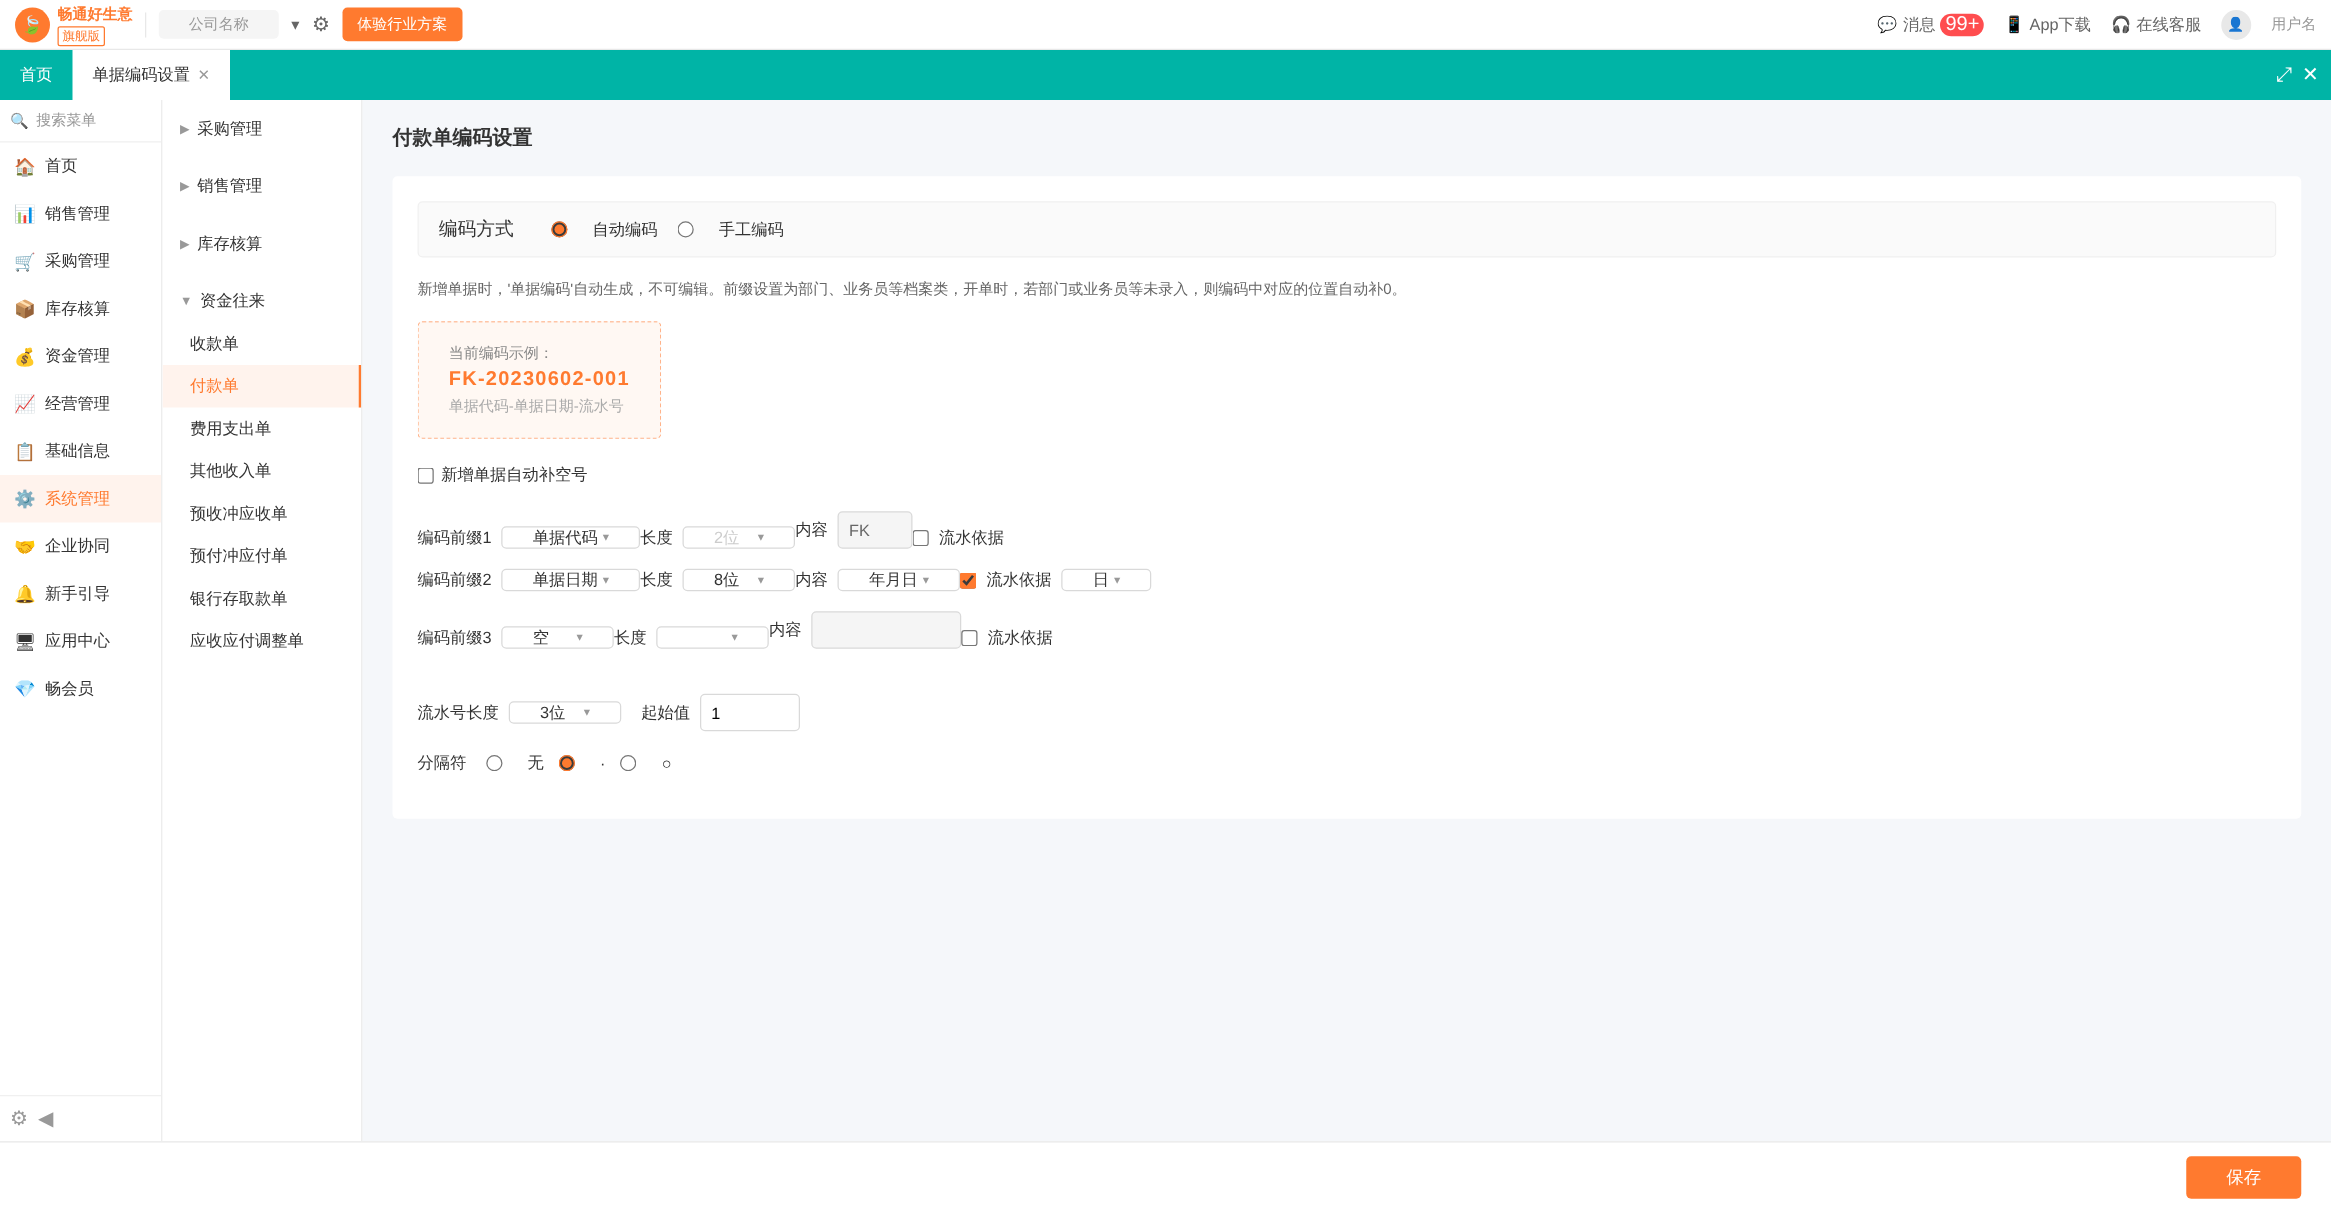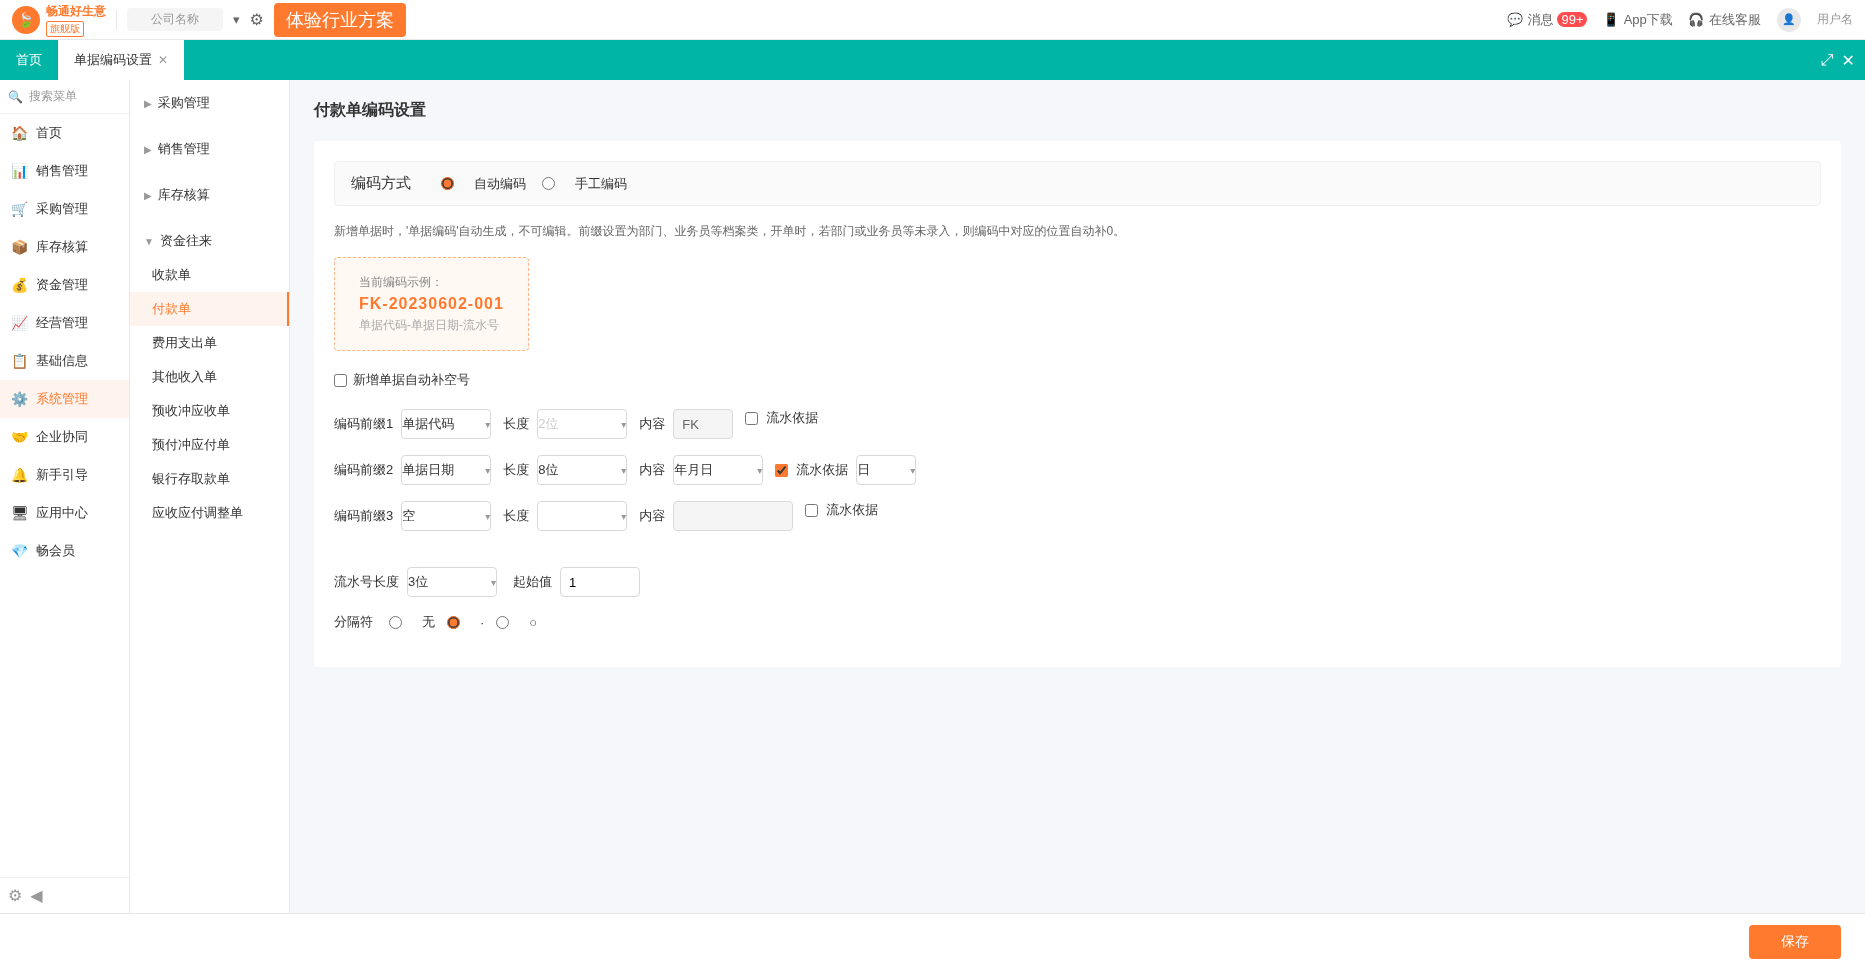--- a/index.html
+++ b/index.html
@@ -5,24 +5,24 @@
     * { box-sizing: border-box; margin: 0; padding: 0; }
     body { font-family: 'Microsoft YaHei', Arial, sans-serif; font-size: 13px; background: #f5f5f5; color: #333; height: 969px; overflow: hidden; display: flex; flex-direction: column; }
 
     
     .top-bar { height: 40px; background: #fff; border-bottom: 1px solid #e8e8e8; display: flex; align-items: center; padding: 0 12px; justify-content: space-between; flex-shrink: 0; }
     .top-bar-left { display: flex; align-items: center; gap: 10px; }
     .logo-area { display: flex; align-items: center; gap: 6px; }
     .logo-icon { width: 28px; height: 28px; background: #ff7a2f; border-radius: 50%; display: flex; align-items: center; justify-content: center; color: white; font-size: 14px; }
     .dropdown-btn { display: flex; align-items: center; gap: 4px; cursor: pointer; color: #666; }
     .gear-btn { cursor: pointer; color: #666; font-size: 16px; }
-    .trial-btn { background: #ff7a2f; color: white; border: none; border-radius: 4px; padding: 5px 12px; cursor: pointer; font-size: 18px; }
+    .trial-btn { background: #ff7a2f; color: white; border: none; border-radius: 4px; padding: 5px 12px; cursor: pointer; font-size: 12px; }
     .top-bar-right { display: flex; align-items: center; gap: 16px; color: #666; font-size: 13px; }
     .msg-badge { position: relative; display: inline-flex; align-items: center; gap: 4px; cursor: pointer; }
-    .badge { background: #ff4d4f; color: white; border-radius: 10px; font-size: 13px; padding: 0 4px; position: absolute; top: -6px; right: -8px; }
+    .badge { background: #ff4d4f; color: white; border-radius: 10px; font-size: 16px; padding: 0 4px; position: absolute; top: -6px; right: -8px; }
     .top-right-item { display: flex; align-items: center; gap: 4px; cursor: pointer; color: #666; }
     .user-avatar { background: #e8e8e8; border-radius: 50%; width: 24px; height: 24px; display: flex; align-items: center; justify-content: center; font-size: 11px; }
 
     
     .tab-bar { height: 40px; background: #00b4a6; display: flex; align-items: center; padding: 0 0 0 0; flex-shrink: 0; position: relative; }
     .tab-item { height: 40px; display: flex; align-items: center; padding: 0 16px; cursor: pointer; color: white; font-size: 13px; gap: 6px; }
     .tab-item.active { background: white; color: #333; text-align: right; }
     .tab-item .tab-close { font-size: 12px; color: #999; cursor: pointer; }
     .tab-bar-right { position: absolute; right: 10px; top: 0; height: 40px; display: flex; align-items: center; gap: 8px; }
     .tab-bar-icon { color: white; cursor: pointer; font-size: 16px; }
@@ -63,24 +63,24 @@
 
     .code-preview { border: 1.5px dashed #ffb38a; background: #fff8f3; border-radius: 4px; padding: 16px 24px; display: inline-block; margin-bottom: 20px; }
     .code-preview-label { font-size: 12px; color: #888; margin-bottom: 4px; }
     .code-preview-value { font-size: 16px; font-weight: bold; color: #ff7a2f; letter-spacing: 1px; }
     .code-preview-desc { font-size: 12px; color: #aaa; margin-top: 4px; }
 
     .auto-fill-row { display: flex; align-items: center; gap: 8px; margin-bottom: 20px; }
     .checkbox-item { display: flex; align-items: center; gap: 6px; font-size: 13px; color: #333; cursor: pointer; }
     .checkbox-input { accent-color: #ff7a2f; cursor: pointer; }
 
-    .config-row { display: flex; align-items: flex-start; gap: 12px; margin-bottom: 16px; flex-wrap: wrap; }
+    .config-row { display: flex; align-items: flex-end; gap: 0; margin-bottom: 16px; flex-wrap: wrap; }
     .config-field { display: flex; align-items: center; gap: 8px; }
     .config-field-label { font-size: 13px; color: #333; white-space: nowrap; }
-    .select-box { height: 30px; border: 1px solid #d9d9d9; border-radius: 4px; padding: 0 0; font-size: 13px; background: white; cursor: pointer; display: flex; align-items: center; gap: 4px; min-width: 90px; justify-content: space-between; }
+    .select-box { height: 18px; border: 1px solid #d9d9d9; border-radius: 4px; padding: 0 24px; font-size: 13px; background: white; cursor: pointer; display: flex; align-items: center; gap: 4px; min-width: 90px; justify-content: space-between; }
     .select-box .select-arrow { font-size: 10px; color: #999; }
     .content-input { height: 30px; border: 1px solid #d9d9d9; border-radius: 4px; padding: 0 8px; font-size: 13px; background: #f5f5f5; color: #666; min-width: 60px; display: flex; align-items: center; }
 
     .serial-row { display: flex; align-items: center; gap: 16px; margin-bottom: 16px; margin-top: 36px; }
     .serial-field { display: flex; align-items: center; gap: 8px; }
     .start-value-input { height: 30px; border: 1px solid #d9d9d9; border-radius: 4px; padding: 0 8px; font-size: 13px; width: 80px; background: white; }
 
     .separator-row { display: flex; align-items: center; gap: 16px; margin-bottom: 16px; }
     .separator-options { display: flex; align-items: center; gap: 12px; }
 

